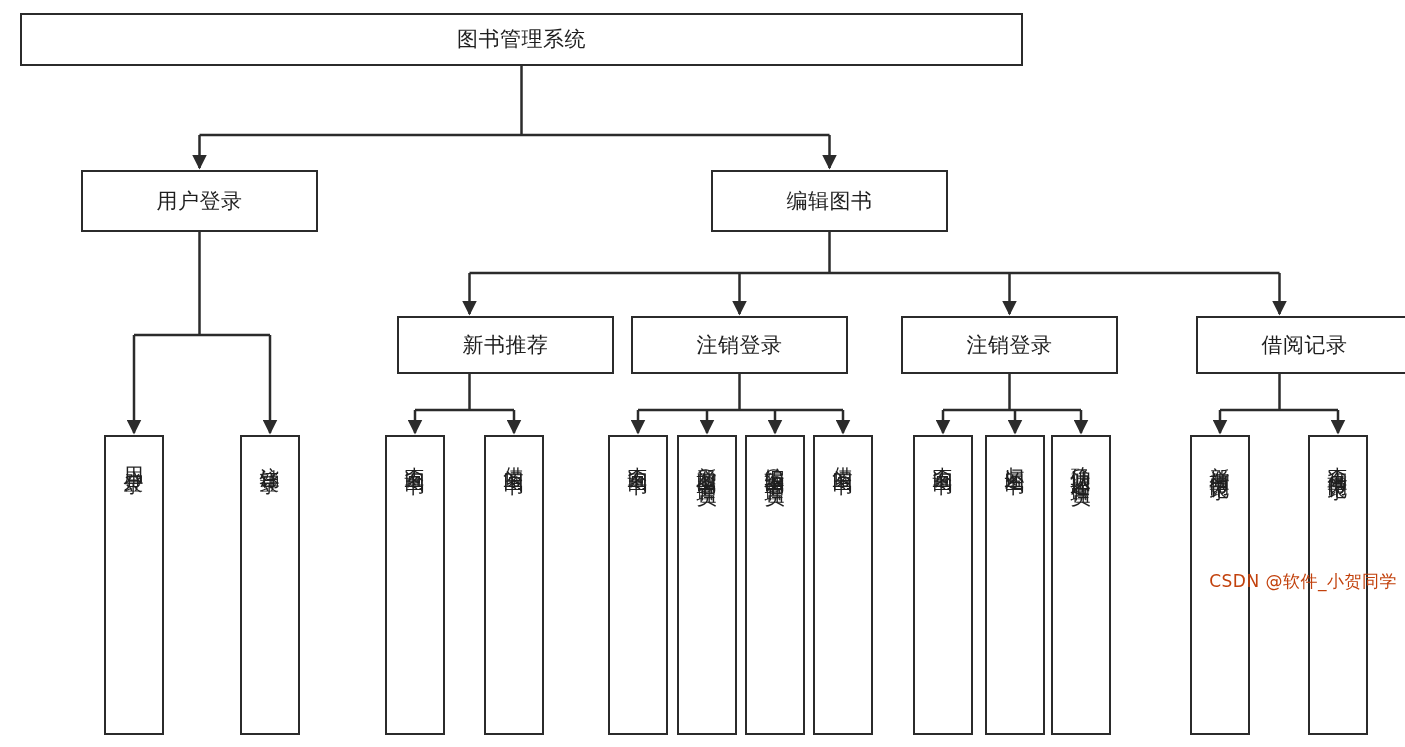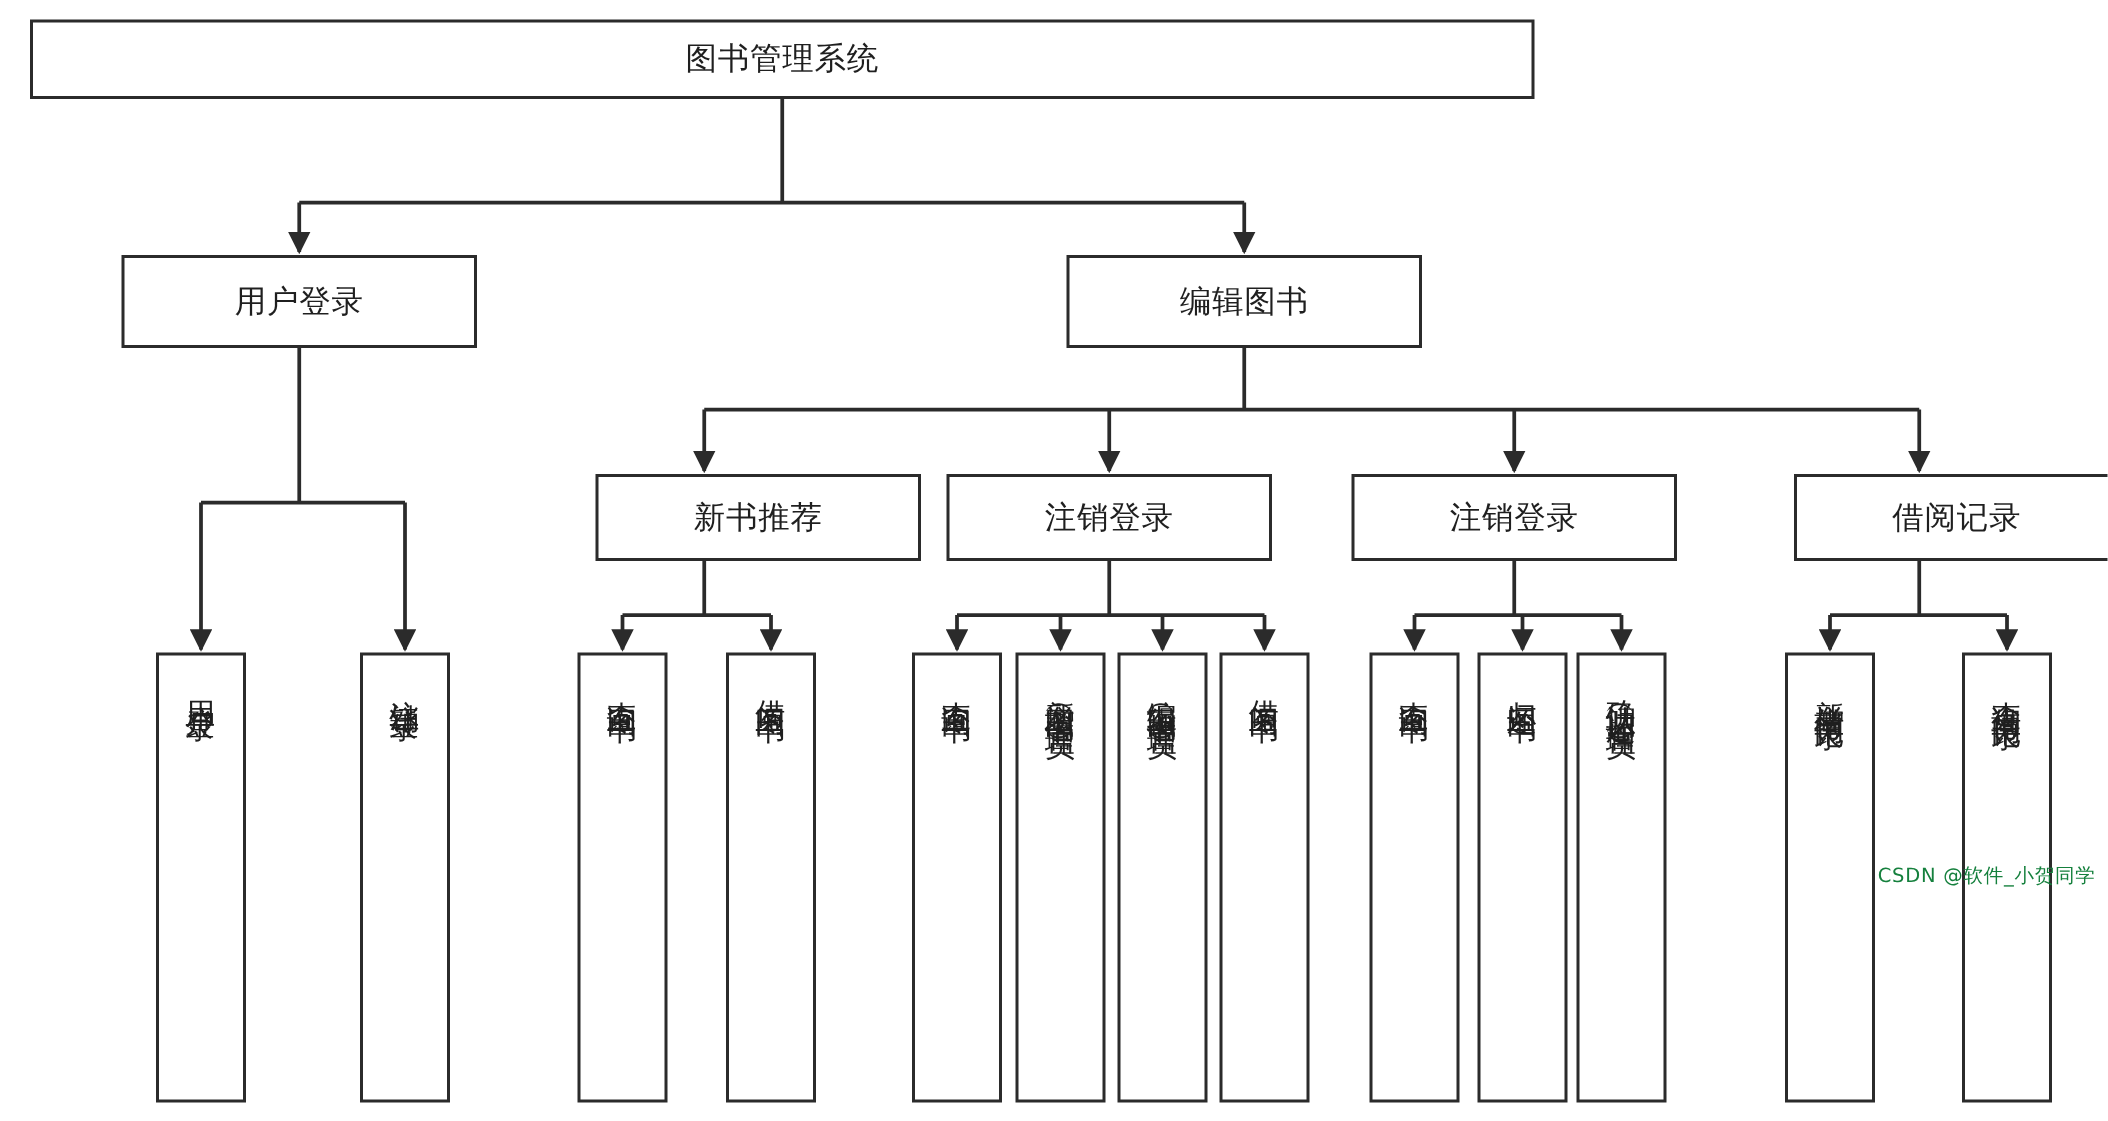--- a/index.html
+++ b/index.html
@@ -53,22 +53,22 @@
     text-orientation: upright;
     font-size: 20px;
     letter-spacing: 3px;
     line-height: 1.0;
     white-space: nowrap;
   }
   .watermark {
     position: absolute;
     right: 8px;
     bottom: 6px;
-    font-size: 13px;
-    color: #15803d;
+    font-size: 17px;
+    color: #c2410c;
     letter-spacing: 0.5px;
     white-space: nowrap;
     pointer-events: none;
   }
 </style>
 </head>
 <body>
 
 <div id="diagram-root">
 

